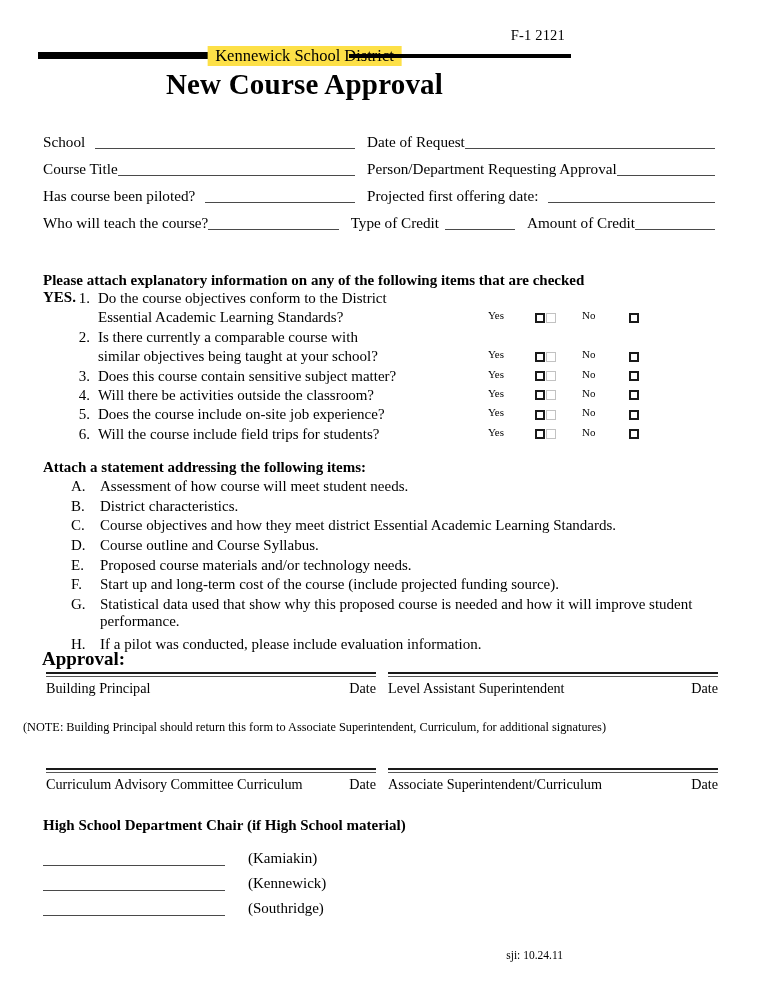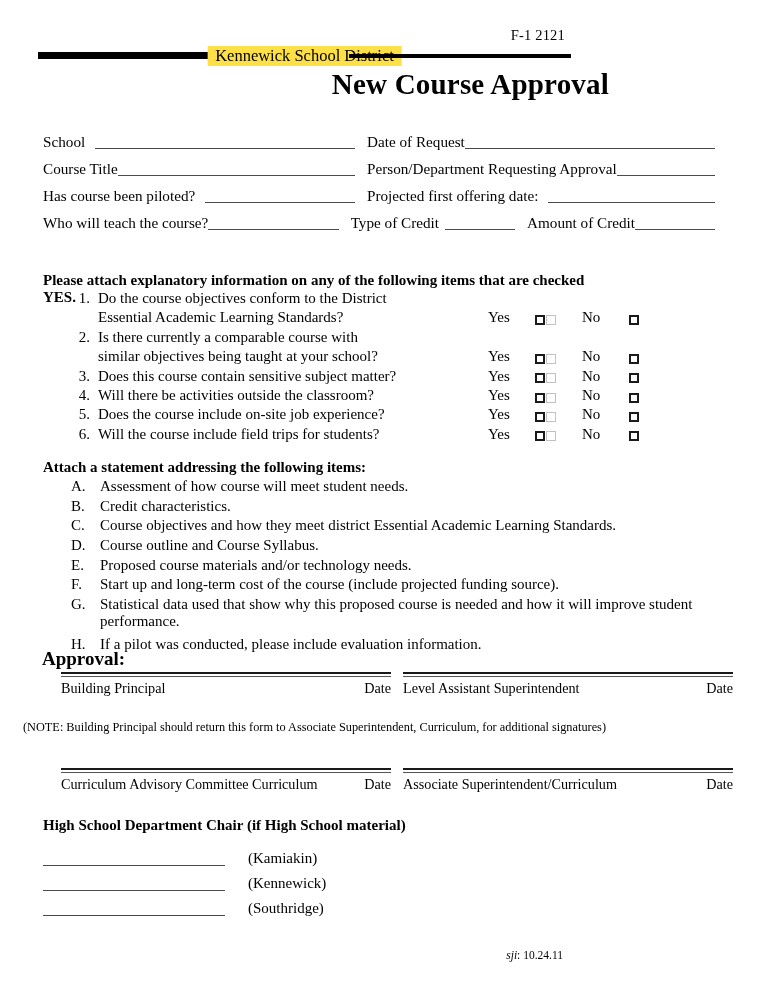--- a/index.html
+++ b/index.html
@@ -66,21 +66,21 @@
     white-space: nowrap;
     background: #fde047;
     padding: 0 8px;
   }
 
   .doc-title {
     position: absolute;
     top: 68px;
     left: 0;
     width: 100%;
-    text-align: right;
+    text-align: center;
     font-size: 29px;
     font-weight: bold;
     letter-spacing: 0.2px;
   }
 
   
   .fields {
     position: absolute;
     top: 122px;
     left: 43px;
@@ -154,21 +154,21 @@
     position: absolute;
     left: 55px;
     top: 0;
     font-size: 15px;
     white-space: nowrap;
   }
   .qtext.cont { left: 55px; }
   .ans {
     position: absolute;
     top: 0;
-    font-size: 15px;
+    font-size: 11px;
   }
   .ans-yes-label { left: 445px; }
   .ans-yes-boxes { left: 492px; top: 1px; }
   .ans-no-label  { left: 539px; text-align: right; }
   .ans-no-box    { left: 586px; top: 1px; }
 
   .cbox {
     display: inline-block;
     width: 10px;
     height: 10px;
@@ -222,21 +222,21 @@
     position: absolute;
     top: 648px;
     left: 42px;
     font-size: 19px;
     font-weight: bold;
   }
 
   .sig-block {
     position: absolute;
     width: 690px;
-    left: 61px;
+    left: 46px;
   }
   .sig-block.row1 { top: 672px; }
   .sig-block.row2 { top: 768px; }
 
   .sig-pair {
     display: flex;
     gap: 12px;
   }
   .sig-cell {
     position: relative;
@@ -298,21 +298,21 @@
     top: 0;
     font-size: 15px;
   }
 
   .footer-rev {
     position: absolute;
     bottom: 33px;
     right: 46px;
     font-size: 11.5px;
   }
-  .footer-rev .sji { font-style: italic; }
+  .footer-rev .sji { }
 </style>
 </head>
 <body>
 
 <div class="page">
 
   <div class="form-code">F-1 2121</div>
 
   <div class="header-band">
     <div class="rule-left"></div>
@@ -441,21 +441,21 @@
 
   <div class="section-attach-title">Attach a statement addressing the following items:</div>
 
   <div class="alist">
     <div class="arow">
       <span class="aletter">A.</span>
       <span class="atext">Assessment of how course will meet student needs.</span>
     </div>
     <div class="arow">
       <span class="aletter">B.</span>
-      <span class="atext">Credit characteristics.</span>
+      <span class="atext">District characteristics.</span>
     </div>
     <div class="arow">
       <span class="aletter">C.</span>
       <span class="atext">Course objectives and how they meet district Essential Academic Learning Standards.</span>
     </div>
     <div class="arow">
       <span class="aletter">D.</span>
       <span class="atext">Course outline and Course Syllabus.</span>
     </div>
     <div class="arow">

